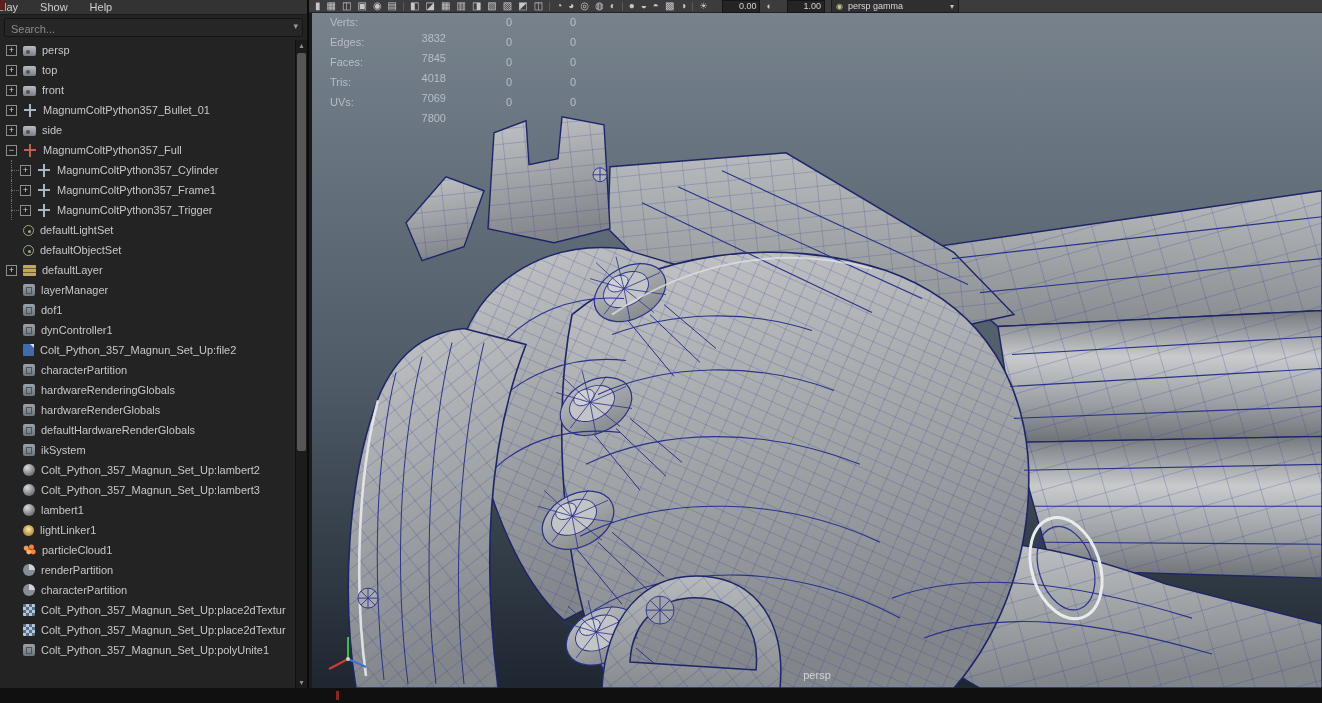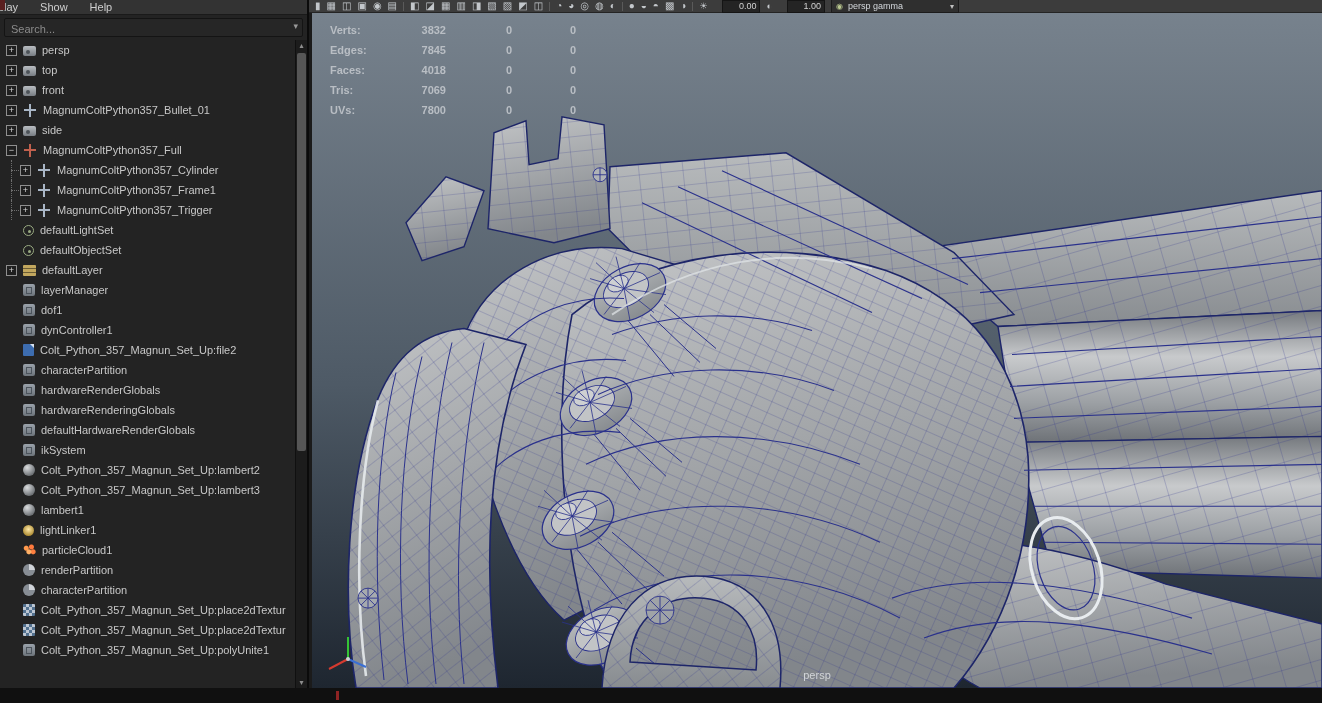--- a/index.html
+++ b/index.html
@@ -72,21 +72,21 @@
   .tb-select{height:12px;min-width:118px;background:#2f2f2f;border:1px solid #1b1b1b;
              color:#d3d7db;font-size:9px;display:flex;align-items:center;gap:5px;
              padding:0 4px;cursor:pointer;}
   .tb-select .gam-icon{font-size:8px;color:#b9c78f;}
   .tb-select .arrow{margin-left:auto;font-size:8px;color:#bfbfbf;}
 
   
   .viewport{position:absolute;left:312px;top:13px;width:1010px;height:675px;background:#39424d;}
   .vp-canvas{position:absolute;inset:0;display:block;}
   .hud{position:absolute;left:18px;top:3px;}
-  .hud-row{height:20px;display:flex;font-size:11px;font-weight:bold;color:#b9bec4;align-items:flex-end;}
+  .hud-row{height:20px;display:flex;font-size:11px;font-weight:normal;color:#b9bec4;}
   .hud-label{width:74px;}
   .hud-c1{width:42px;text-align:right;margin-top:16px;}
   .hud-c2{width:66px;text-align:right;}
   .hud-c3{width:64px;text-align:right;}
   .cam-label{position:absolute;left:0;width:100%;text-align:center;top:656px;
              font-size:11px;color:#d2d5d8;}
   .axis{position:absolute;left:8px;top:616px;}
 
   
   .bottom-strip{position:absolute;left:0;top:688px;width:1322px;height:15px;background:#101010;}
@@ -193,26 +193,26 @@
           <span>Colt_Python_357_Magnun_Set_Up:file2</span>
         </div>
         <div class="row">
           <span class="exp hidden"></span>
           <span class="ticon icon-node"></span>
           <span>characterPartition</span>
         </div>
         <div class="row">
           <span class="exp hidden"></span>
           <span class="ticon icon-node"></span>
+          <span>hardwareRenderingGlobals</span>
+        </div>
+        <div class="row">
+          <span class="exp hidden"></span>
+          <span class="ticon icon-node"></span>
           <span>hardwareRenderGlobals</span>
-        </div>
-        <div class="row">
-          <span class="exp hidden"></span>
-          <span class="ticon icon-node"></span>
-          <span>hardwareRenderingGlobals</span>
         </div>
         <div class="row">
           <span class="exp hidden"></span>
           <span class="ticon icon-node"></span>
           <span>defaultHardwareRenderGlobals</span>
         </div>
         <div class="row">
           <span class="exp hidden"></span>
           <span class="ticon icon-node"></span>
           <span>ikSystem</span>

